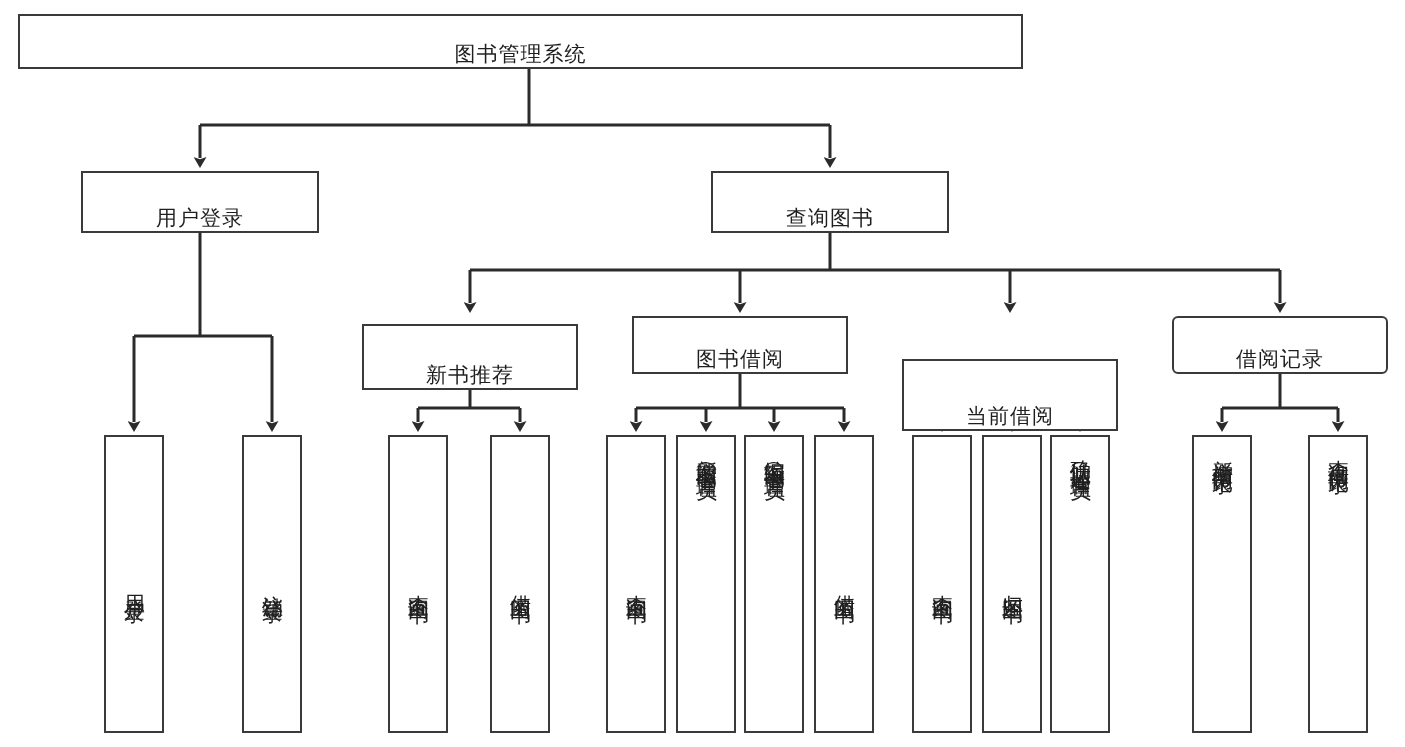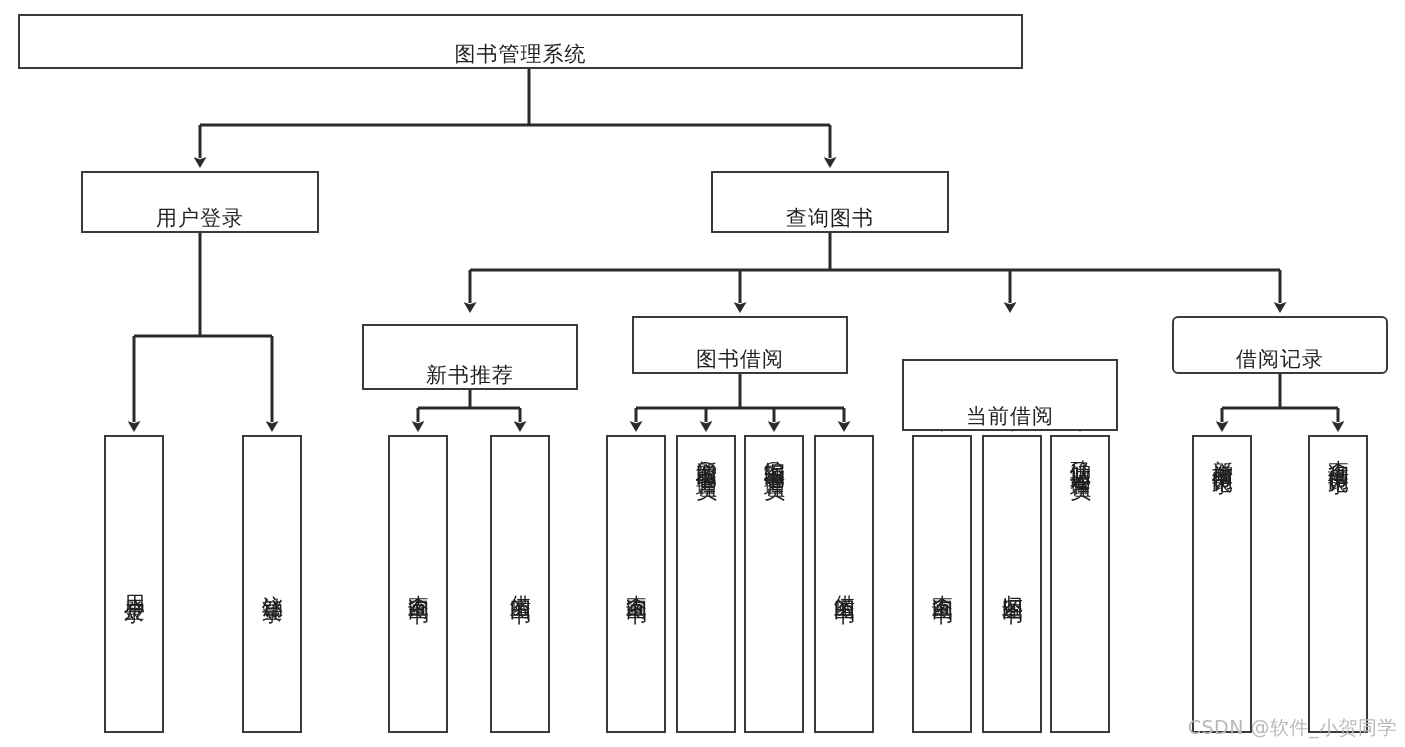--- a/index.html
+++ b/index.html
@@ -158,14 +158,13 @@
         <span class="node-label">确认归还（管理员）</span>
       </div>
       <div class="node-box leaf" style="left: 1192px; top: 435px; width: 60px; height: 298px;">
         <span class="node-label">新增借阅记录</span>
       </div>
       <div class="node-box leaf" style="left: 1308px; top: 435px; width: 60px; height: 298px;">
         <span class="node-label">查询借阅记录</span>
       </div>
     </div>
 
-  <div class="watermark">CSDN @软件_小贺同学</div>
 </div>
 
 </body></html>

